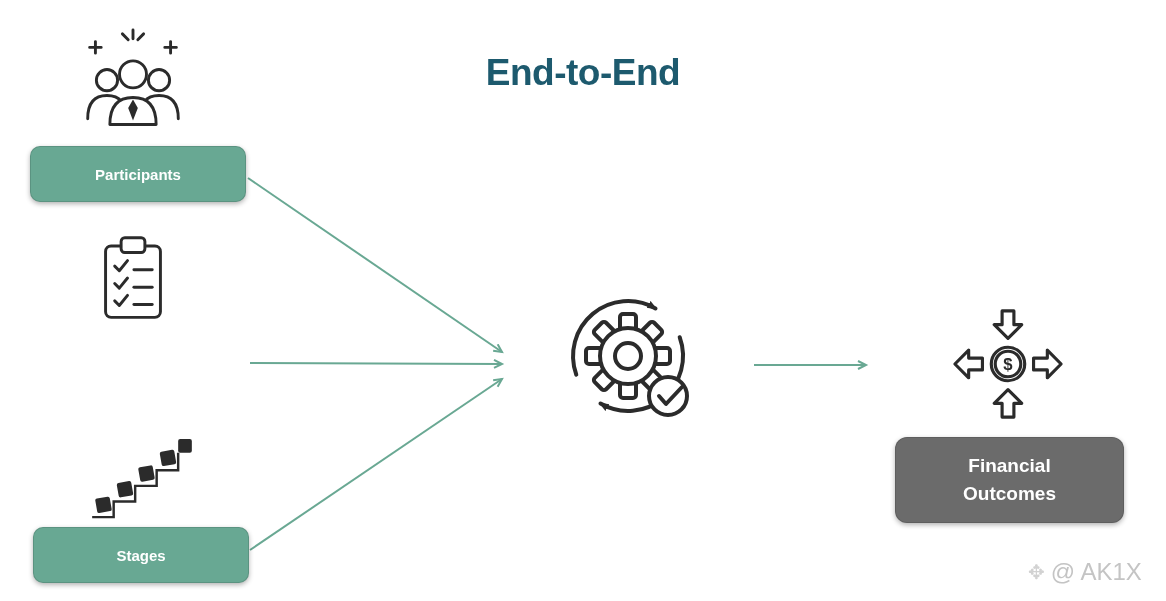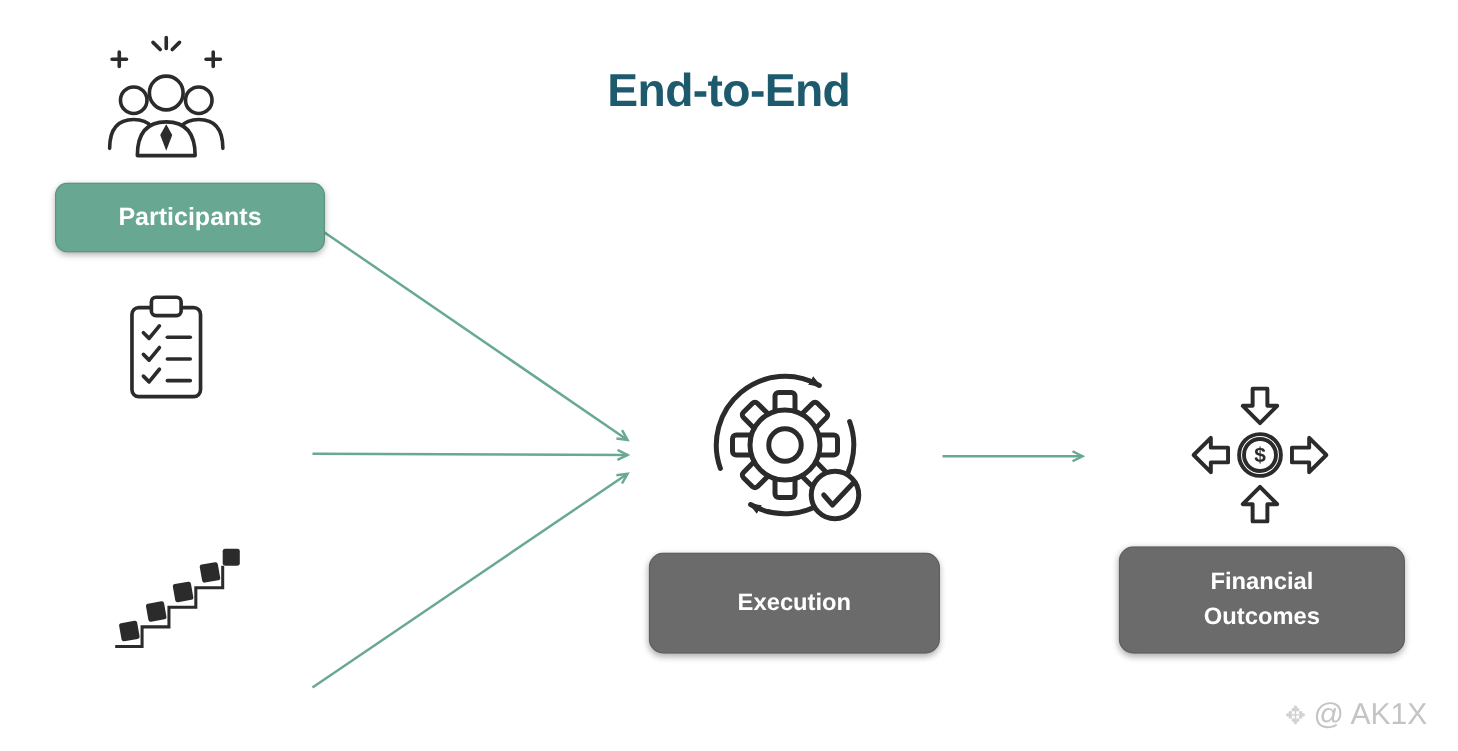--- a/index.html
+++ b/index.html
@@ -26,21 +26,21 @@
   }
   .icon{position:absolute;}
   .icon svg{width:100%;height:100%;display:block;}
   .ink{stroke:var(--icon-stroke);}
   .ink-fill{fill:var(--icon-stroke);}
   .box{
     position:absolute;display:flex;align-items:center;justify-content:center;
     color:var(--box-text);font-weight:bold;text-align:center;
     box-shadow:0 2px 5px rgba(0,0,0,.3);
   }
-  .box.green{background:var(--input-box);border:1px solid rgba(0,0,0,.12);border-radius:10px;font-size:20px;margin-left:14px;}
+  .box.green{background:var(--input-box);border:1px solid rgba(0,0,0,.12);border-radius:10px;font-size:15px;}
   .box.gray{background:var(--process-box);border:1px solid rgba(0,0,0,.12);border-radius:12px;font-size:19px;}
   #box-participants{left:30px;top:146px;width:214px;height:54px;}
   #box-tasks{left:33px;top:336px;width:212px;height:55px;}
   #box-stages{left:33px;top:527px;width:214px;height:54px;}
   #box-execution{left:519px;top:442px;width:231px;height:79px;}
   #box-financial{left:895px;top:437px;width:227px;height:84px;}
   #box-financial .box-label{display:block;width:130px;line-height:1.45;}
   #icon-participants{left:80px;top:26px;width:106px;height:116px;}
   #icon-tasks{left:101px;top:231px;width:64px;height:95px;}
   #icon-stages{left:86px;top:437px;width:112px;height:86px;}
@@ -111,20 +111,23 @@
       <path class="ink" d="M4 82 h22 v-16 h22 v-16 h22 v-16 h22 v-18" fill="none" stroke-width="2.5"></path>
       <g class="ink-fill">
         <rect x="8" y="62" width="15" height="15" rx="2" transform="rotate(-10 15 69)"></rect>
         <rect x="30" y="46" width="15" height="15" rx="2" transform="rotate(-10 37 53)"></rect>
         <rect x="52" y="30" width="15" height="15" rx="2" transform="rotate(-10 59 37)"></rect>
         <rect x="74" y="14" width="15" height="15" rx="2" transform="rotate(-10 81 21)"></rect>
         <rect x="92" y="2" width="14" height="14" rx="2"></rect>
       </g>
     </svg>
   </div>
+  <div class="box green" id="box-stages">
+    <span class="box-label">Stages</span>
+  </div>
 
   <div class="icon" id="icon-gear">
     <svg viewBox="0 0 150 150">
       <defs>
         <marker id="gah" markerWidth="12" markerHeight="10" refX="8" refY="4" orient="auto" markerUnits="userSpaceOnUse">
           <path d="M0,0 L10,4 L0,8 z"></path>
         </marker>
       </defs>
       <g class="ink" fill="none" stroke-width="4" stroke-linecap="round">
         <path d="M20.3 88.7 A 55 55 0 0 1 99.5 22.4" marker-end="url(#gah)"></path>
@@ -143,23 +146,20 @@
         </g>
         <circle r="28"></circle>
         <circle r="13"></circle>
       </g>
       <g class="ink" fill="#fff" stroke-width="4" stroke-linecap="round" stroke-linejoin="round">
         <circle cx="112" cy="110" r="19"></circle>
         <path d="M103 110 l7 8 l16 -17" fill="none"></path>
       </g>
     </svg>
   </div>
-  <div class="box gray" id="box-execution">
-    <span class="box-label">Execution</span>
-  </div>
 
   <div class="icon" id="icon-money">
     <svg viewBox="0 0 120 120">
       <g class="ink" stroke-width="3.2" fill="#fff" stroke-linejoin="round">
         <path d="M54 6 h12 v14 h8 l-14 14 l-14 -14 h8 z"></path>
         <path d="M54 114 h12 v-14 h8 l-14 -14 l-14 14 h8 z"></path>
         <path d="M34 54 v12 h-14 v8 l-14 -14 l14 -14 v8 z"></path>
         <path d="M86 54 v12 h14 v8 l14 -14 l-14 -14 v8 z"></path>
         <circle cx="60" cy="60" r="17"></circle>
         <circle cx="60" cy="60" r="13"></circle>

